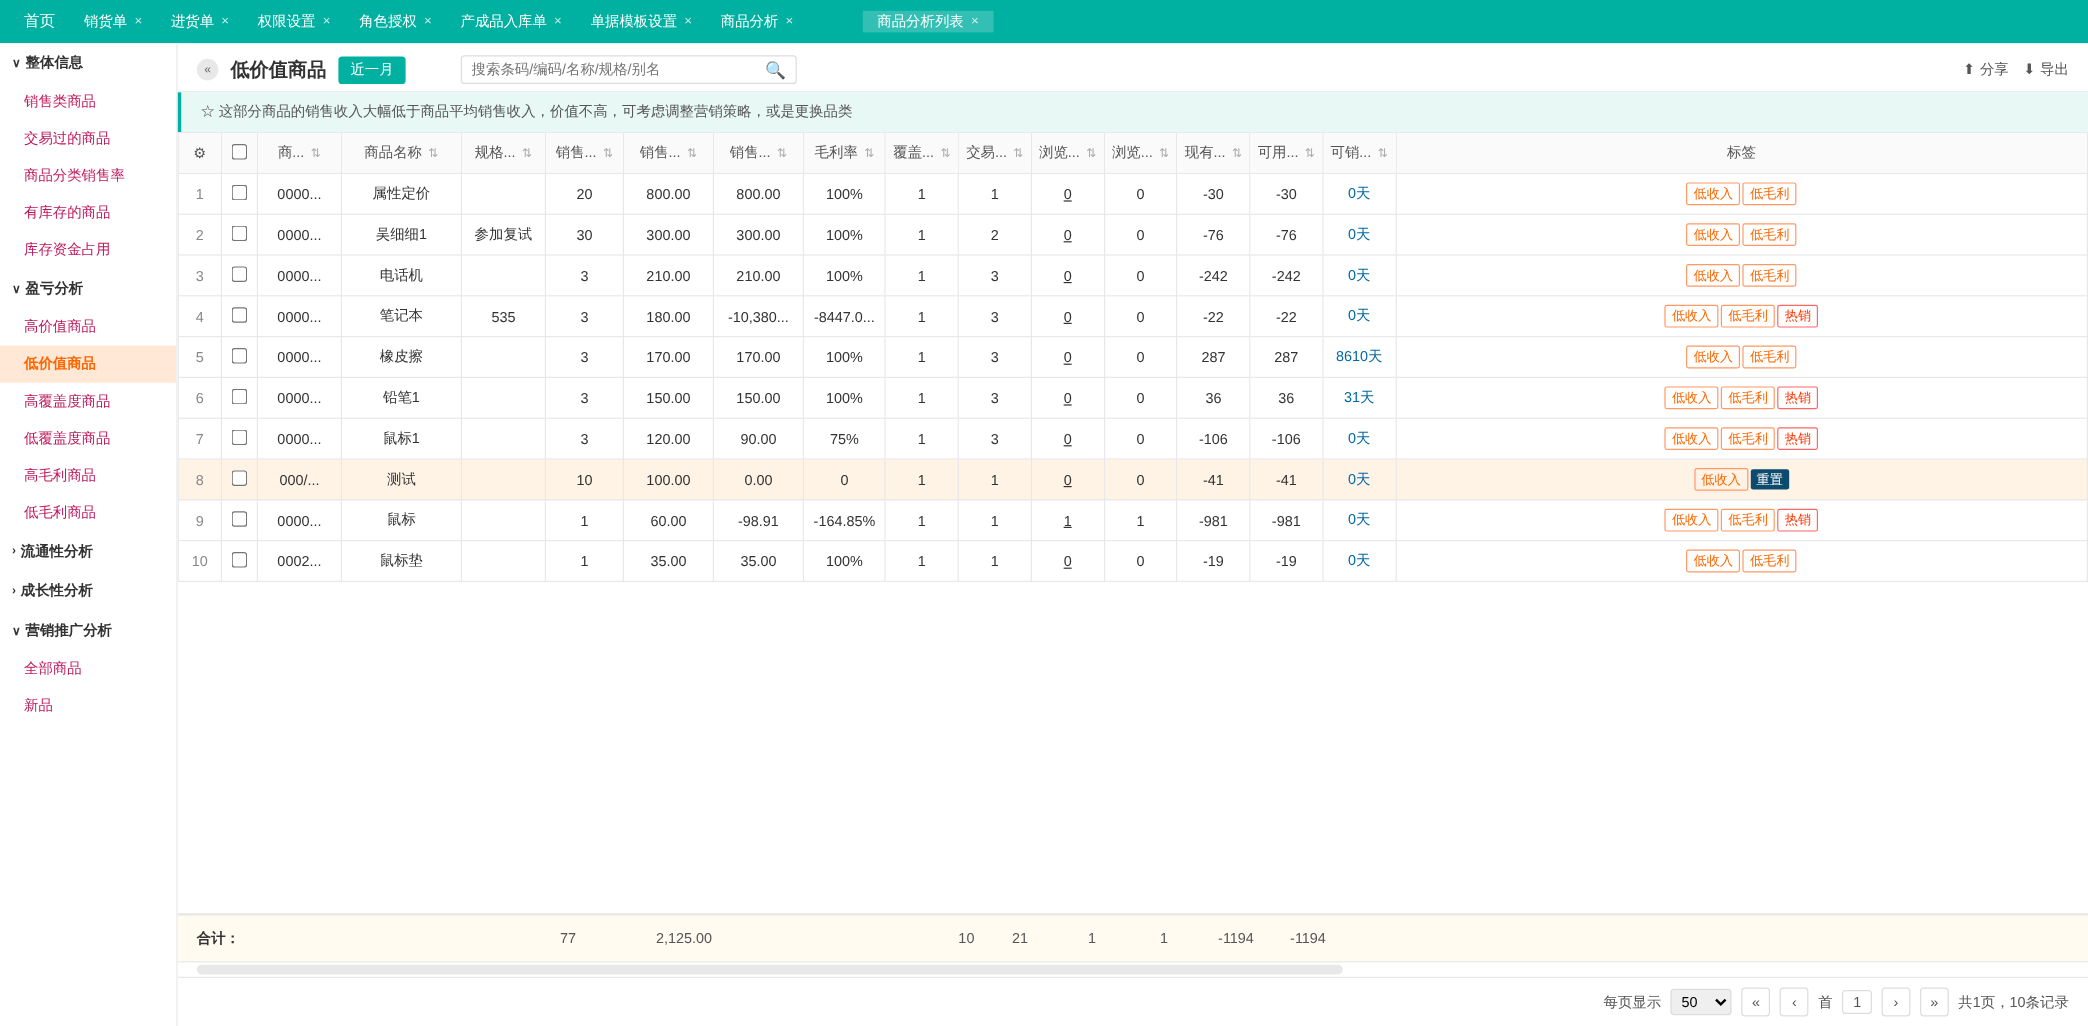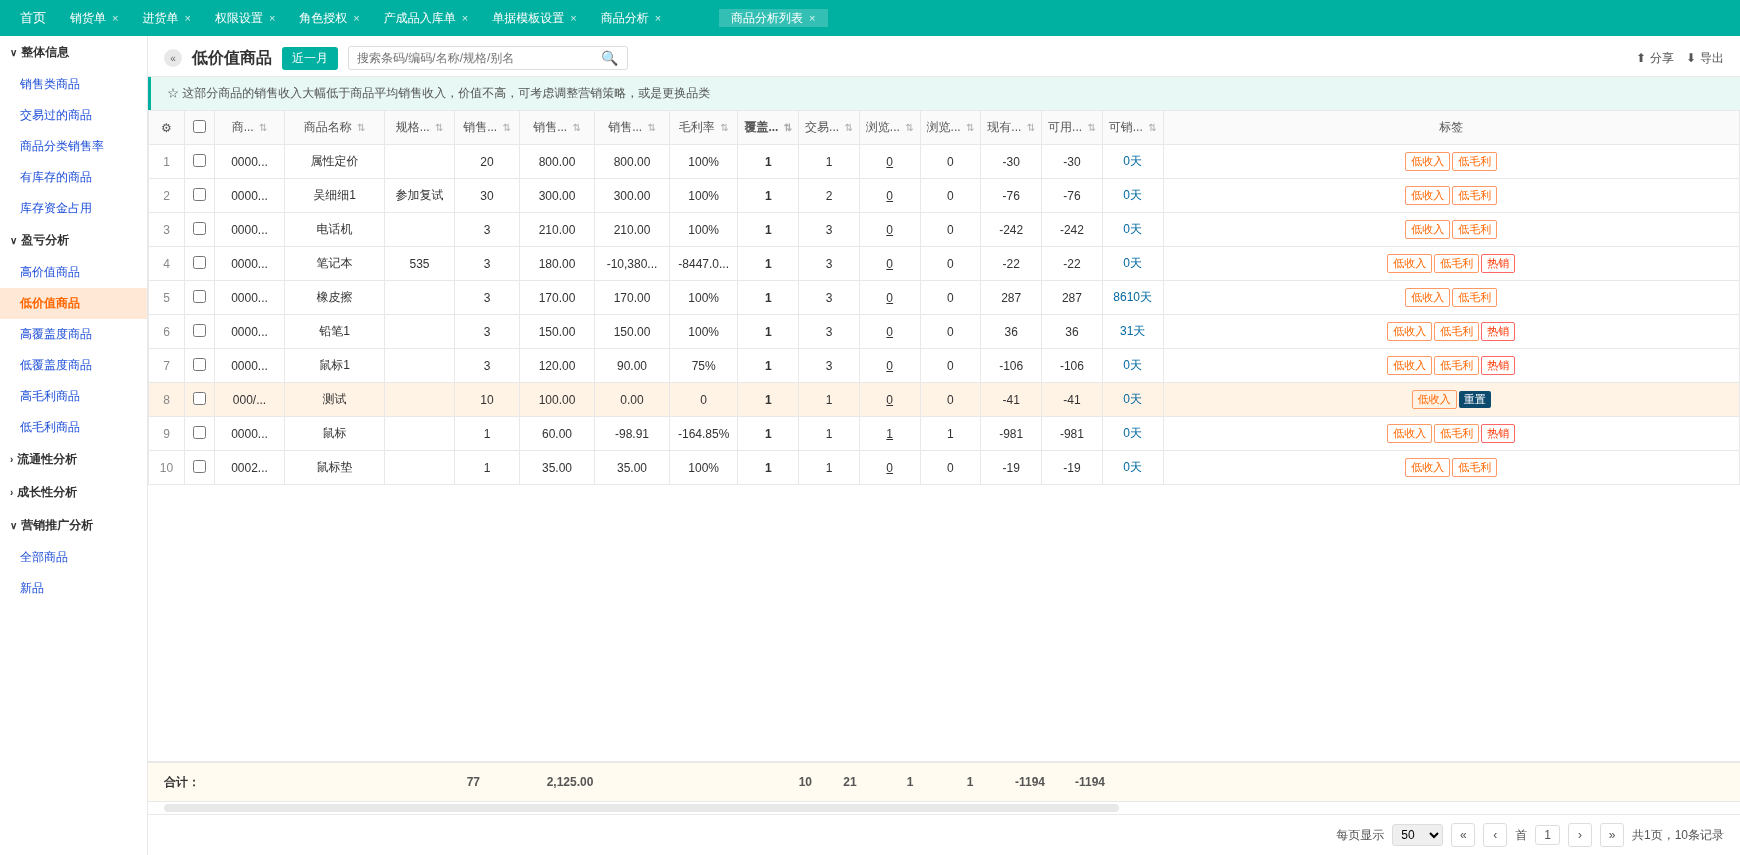--- a/index.html
+++ b/index.html
@@ -46,21 +46,21 @@
       color: #333;
       font-weight: bold;
       font-size: 12px;
       display: flex;
       align-items: center;
       cursor: pointer;
     }
     .sidebar-group-header .arrow { margin-right: 4px; font-size: 10px; }
     .sidebar-item {
       padding: 7px 10px 7px 20px;
-      color: #1d4ed8;
+      color: #be185d;
       cursor: pointer;
       font-size: 12px;
     }
     .sidebar-item.active { background: #ffe8d6; color: #ff6600; font-weight: bold; }
 
     
     .content {
       flex: 1;
       display: flex;
       flex-direction: column;
@@ -91,20 +91,21 @@
       font-size: 12px;
     }
     .search-bar {
       flex: 1;
       display: flex;
       align-items: center;
       border: 1px solid #ddd;
       border-radius: 3px;
       padding: 3px 8px;
       max-width: 280px;
+      margin-left: 36px;
     }
     .search-bar input {
       border: none;
       outline: none;
       font-size: 12px;
       flex: 1;
       color: #999;
     }
     .search-icon { color: #ff6600; font-size: 14px; cursor: pointer; }
     .header-actions {
@@ -189,21 +190,20 @@
       font-size: 12px;
       color: #555;
       min-height: 40px;
     }
     .footer-label { font-weight: bold; margin-right: 20px; color: #333; }
     .footer-values {
       display: flex;
       align-items: center;
       gap: 0;
       flex: 1;
-      font-weight: bold;
     }
     .footer-cell {
       text-align: center;
       padding: 0 8px;
     }
 
     
     .pagination {
       background: white;
       border-top: 1px solid #e8e8e8;
@@ -246,21 +246,21 @@
     .col-settings { width: 36px; }
     .col-check { width: 28px; }
     .col-idx { width: 36px; }
     .col-code { width: 70px; }
     .col-name { width: 100px; }
     .col-spec { width: 70px; }
     .col-sale1 { width: 65px; }
     .col-sale2 { width: 75px; }
     .col-sale3 { width: 75px; }
     .col-margin { width: 65px; }
-    .col-cover { width: 60px; font-weight: bold; }
+    .col-cover { width: 60px; }
     .col-trade { width: 60px; }
     .col-view1 { width: 60px; }
     .col-view2 { width: 60px; }
     .col-stock1 { width: 60px; margin-left: 10px; }
     .col-stock2 { width: 60px; }
     .col-stock3 { width: 60px; }
     .col-tags { min-width: 130px; }
     .col-days { width: 55px; }
 
     .collapse-btn {

